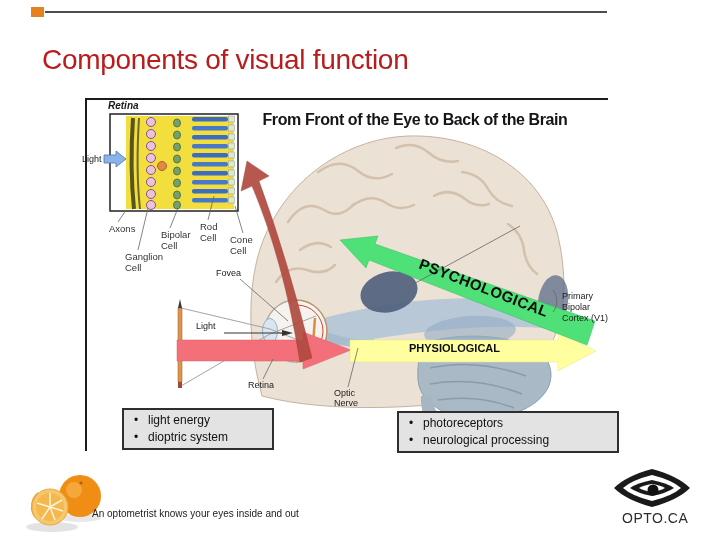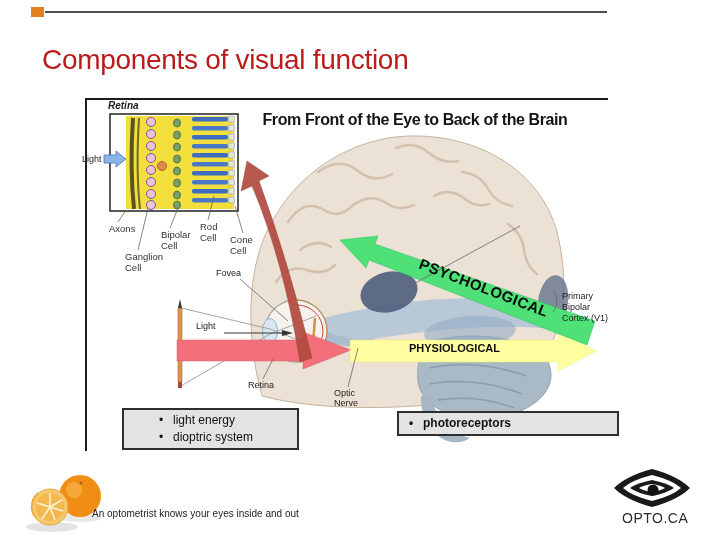--- a/index.html
+++ b/index.html
@@ -235,30 +235,33 @@
 
   <div class="txt lbl" id="lbl-v1" style="line-height:11px;">
     <div>Primary</div>
     <div>Bipolar</div>
     <div>Cortex (V1)</div>
   </div>
 
   <div class="arrow-label" id="lbl-physiological">PHYSIOLOGICAL</div>
   <div class="arrow-label" id="lbl-psychological">PSYCHOLOGICAL</div>
 
-  <div class="callout" style="left:122px;top:408px;width:144px;padding-left:25px;">
+  <div class="callout" style="left:122px;top:408px;width:144px;">
     <div class="row">
         <span>light energy</span>
       </div>
     <div class="row">
         <span>dioptric system</span>
       </div>
   </div>
-  <div class="callout" style="left:397px;top:411px;width:214px;font-weight:bold;">
+  <div class="callout" style="left:397px;top:411px;width:214px;">
     <div class="row">
         <span>photoreceptors</span>
+      </div>
+    <div class="row">
+        <span>neurological processing</span>
       </div>
   </div>
 
   <div class="txt" id="footer-tagline">An optometrist knows your eyes inside and out</div>
   <div class="txt" id="logo-text">OPTO.CA</div>
 
 </div>
 
 </body></html>

